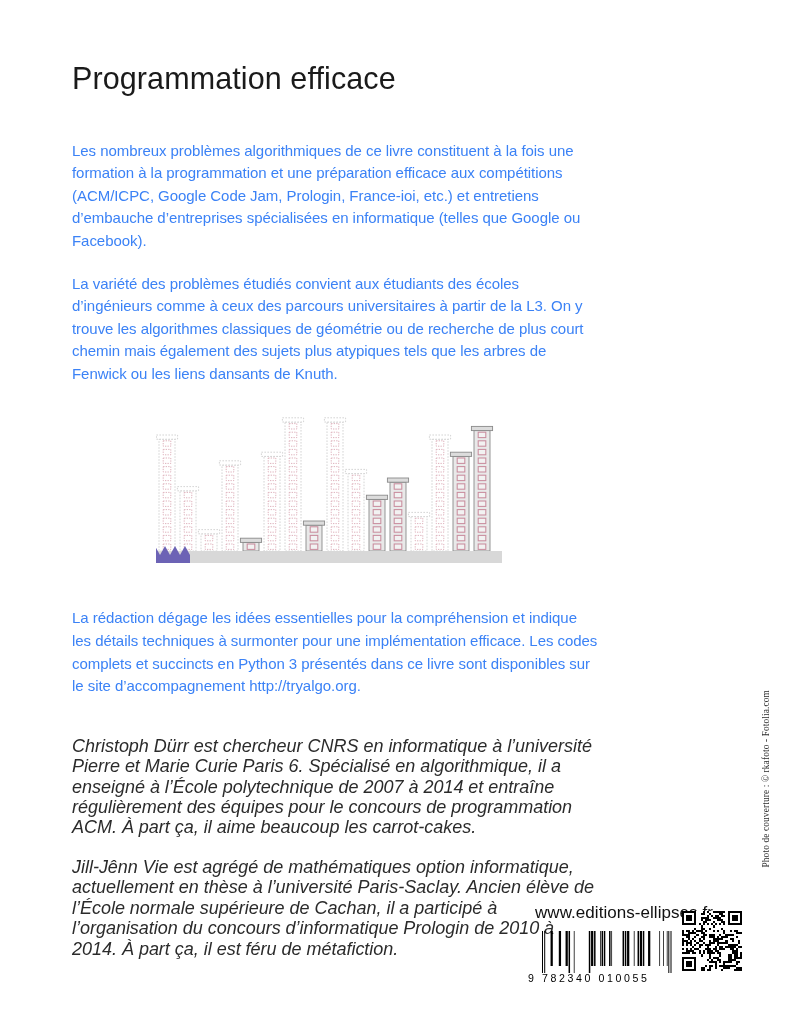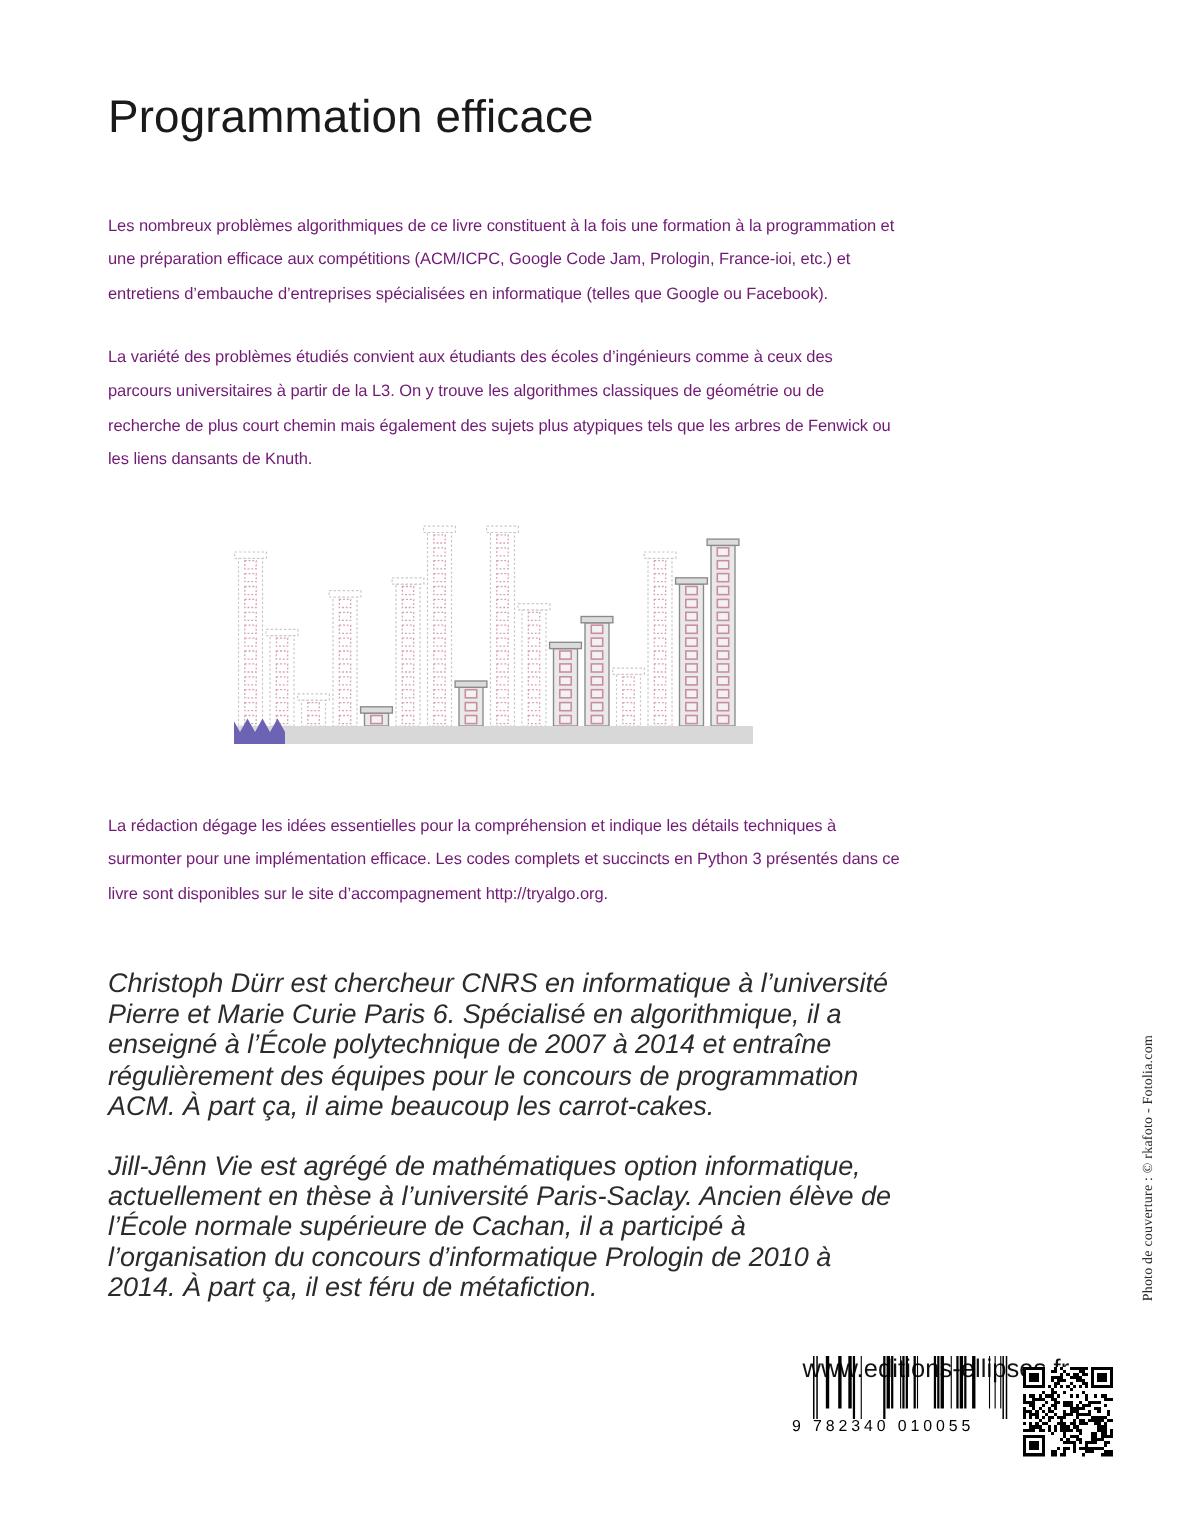--- a/index.html
+++ b/index.html
@@ -33,23 +33,23 @@
   #book-title {
     font-size: 30.5px;
     font-weight: 400;
     letter-spacing: 0.1px;
     color: #1a1a1a;
     margin: 0 0 44px 0;
     line-height: 1.1;
   }
 
   .body-para {
-    font-size: 11px;
+    font-size: 15px;
     line-height: 22.6px;
-    color: #701a75;
+    color: #3b82f6;
     margin: 0 0 20px 0;
     letter-spacing: -0.05px;
   }
 
   .bio-para {
     font-size: 18px;
     line-height: 20.4px;
     font-style: italic;
     color: #2b2b2b;
     margin: 0 0 19px 0;
@@ -98,21 +98,21 @@
     left: 7px;
     top: 0px;
     font-size: 17px;
     color: #111;
     letter-spacing: 0.05px;
     white-space: nowrap;
   }
   #barcode-wrap {
     position: absolute;
     left: 0px;
-    top: 1px;
+    top: 28px;
     width: 148px;
     height: 58px;
   }
   #barcode-bars {
     position: absolute;
     left: 14px;
     top: 0;
     width: 132px;
     height: 42px;
   }

